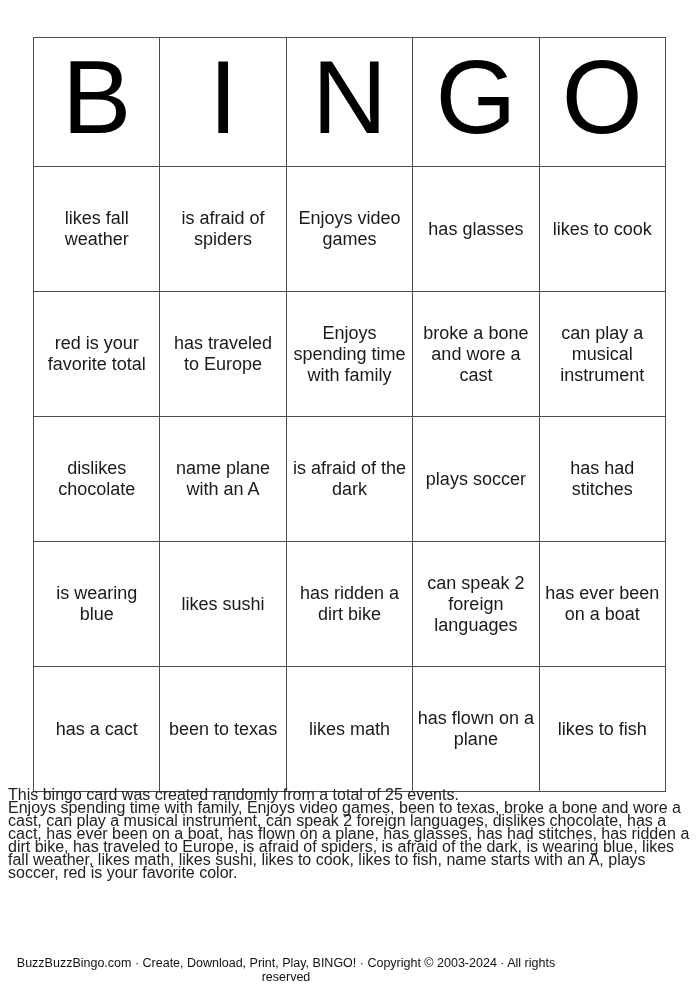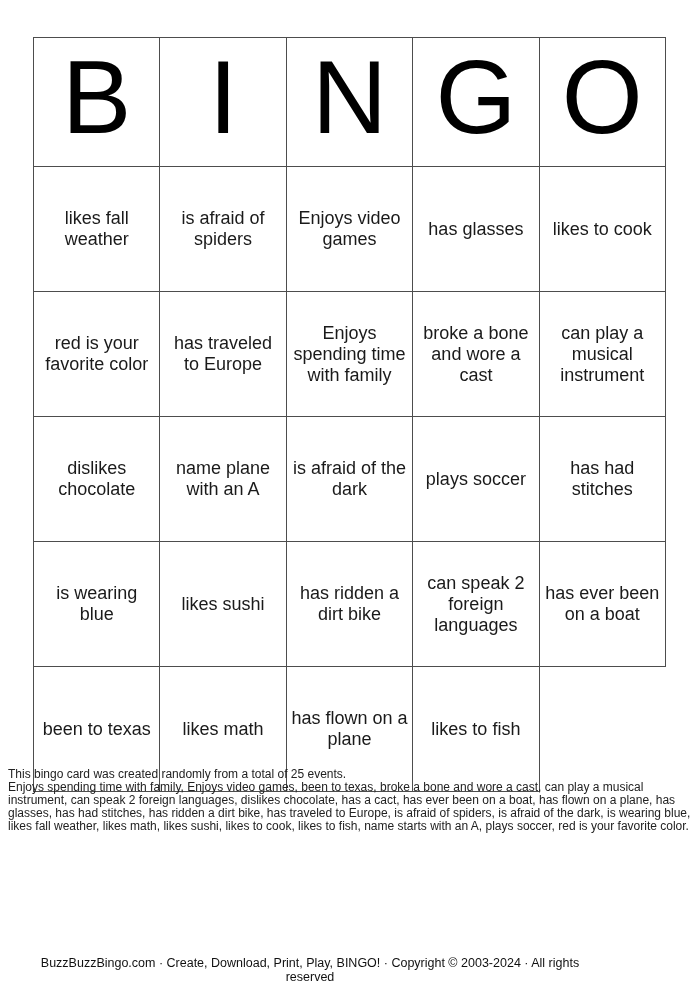--- a/index.html
+++ b/index.html
@@ -43,72 +43,72 @@
   .sq-cell {
     height: 125px;
     font-size: 18px;
     line-height: 21px;
     padding: 0 4px;
     color: #1a1a1a;
   }
   .fine-print {
     position: absolute;
     left: 8px;
-    top: 768px;
+    top: 788px;
     width: 686px;
-    font-size: 12px;
+    font-size: 16px;
     line-height: 13px;
     color: #222222;
   }
   .fine-print span { display: block; }
   .footer {
     position: absolute;
     left: 0;
     top: 956px;
     width: 572px;
     text-align: center;
     font-size: 12.5px;
     color: #111111;
-    padding-left: 24px;
   }
 </style>
 </head>
 <body>
 
 <div class="bingo-grid">
   <div class="cell head-cell">B</div>
   <div class="cell head-cell">I</div>
   <div class="cell head-cell">N</div>
   <div class="cell head-cell">G</div>
   <div class="cell head-cell">O</div>
 
   <div class="cell sq-cell">likes fall weather</div>
   <div class="cell sq-cell">is afraid of spiders</div>
   <div class="cell sq-cell">Enjoys video games</div>
   <div class="cell sq-cell">has glasses</div>
   <div class="cell sq-cell">likes to cook</div>
 
-  <div class="cell sq-cell">red is your favorite color</div>
+  <div class="cell sq-cell">red is your favorite total</div>
   <div class="cell sq-cell">has traveled to Europe</div>
   <div class="cell sq-cell">Enjoys spending time with family</div>
   <div class="cell sq-cell">broke a bone and wore a cast</div>
   <div class="cell sq-cell">can play a musical instrument</div>
 
   <div class="cell sq-cell">dislikes chocolate</div>
   <div class="cell sq-cell">name plane with an A</div>
   <div class="cell sq-cell">is afraid of the dark</div>
   <div class="cell sq-cell">plays soccer</div>
   <div class="cell sq-cell">has had stitches</div>
 
   <div class="cell sq-cell">is wearing blue</div>
   <div class="cell sq-cell">likes sushi</div>
   <div class="cell sq-cell">has ridden a dirt bike</div>
   <div class="cell sq-cell">can speak 2 foreign languages</div>
   <div class="cell sq-cell">has ever been on a boat</div>
 
+  <div class="cell sq-cell">has a cact</div>
   <div class="cell sq-cell">been to texas</div>
   <div class="cell sq-cell">likes math</div>
   <div class="cell sq-cell">has flown on a plane</div>
   <div class="cell sq-cell">likes to fish</div>
 </div>
 
 <div class="fine-print">
   <span>This bingo card was created randomly from a total of 25 events.</span>
   <span>Enjoys spending time with family, Enjoys video games, been to texas, broke a bone and wore a cast, can play a musical instrument, can speak 2 foreign languages, dislikes chocolate, has a cact, has ever been on a boat, has flown on a plane, has glasses, has had stitches, has ridden a dirt bike, has traveled to Europe, is afraid of spiders, is afraid of the dark, is wearing blue, likes fall weather, likes math, likes sushi, likes to cook, likes to fish, name starts with an A, plays soccer, red is your favorite color.</span>
 </div>

